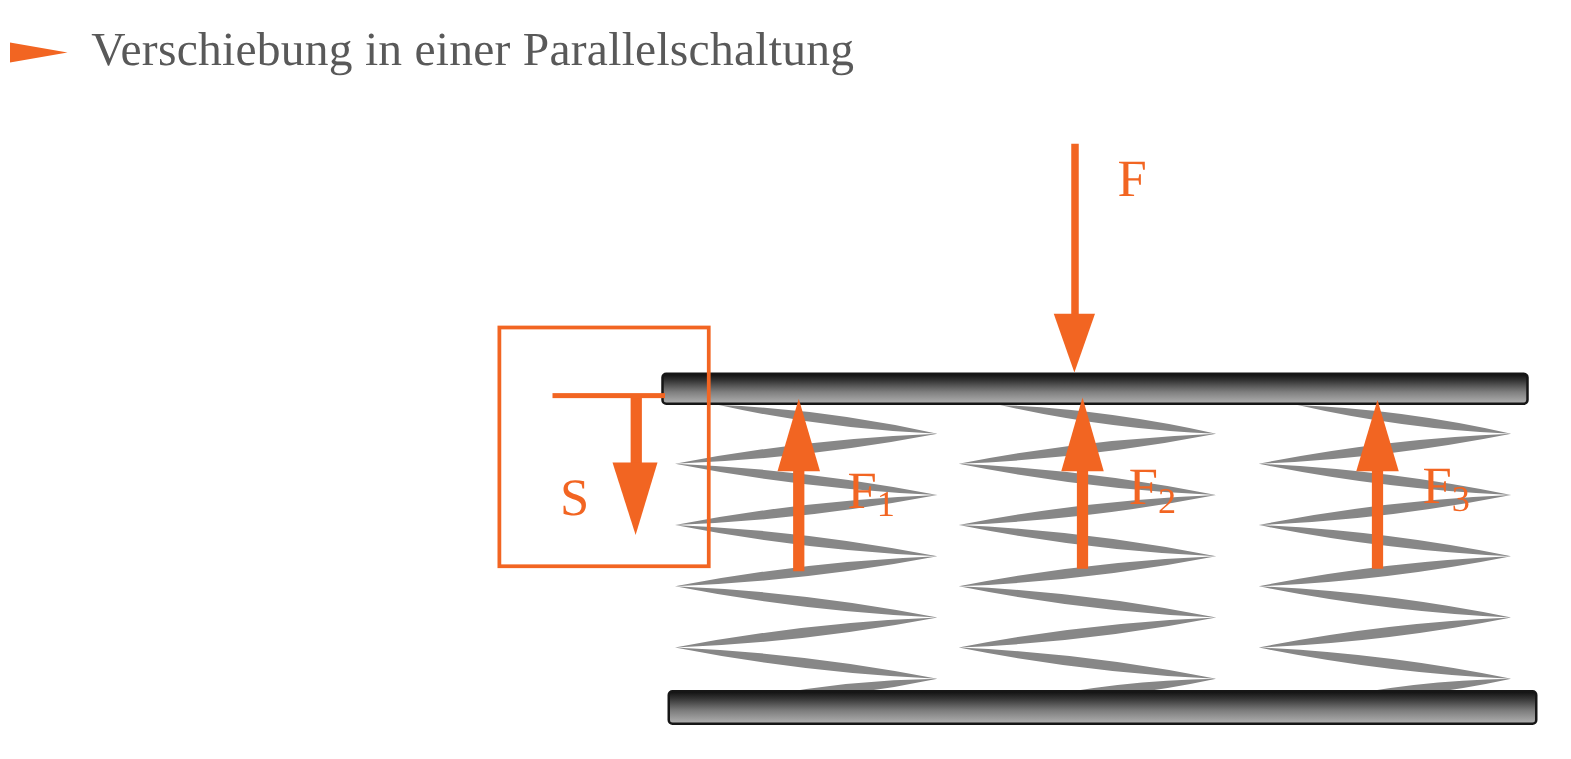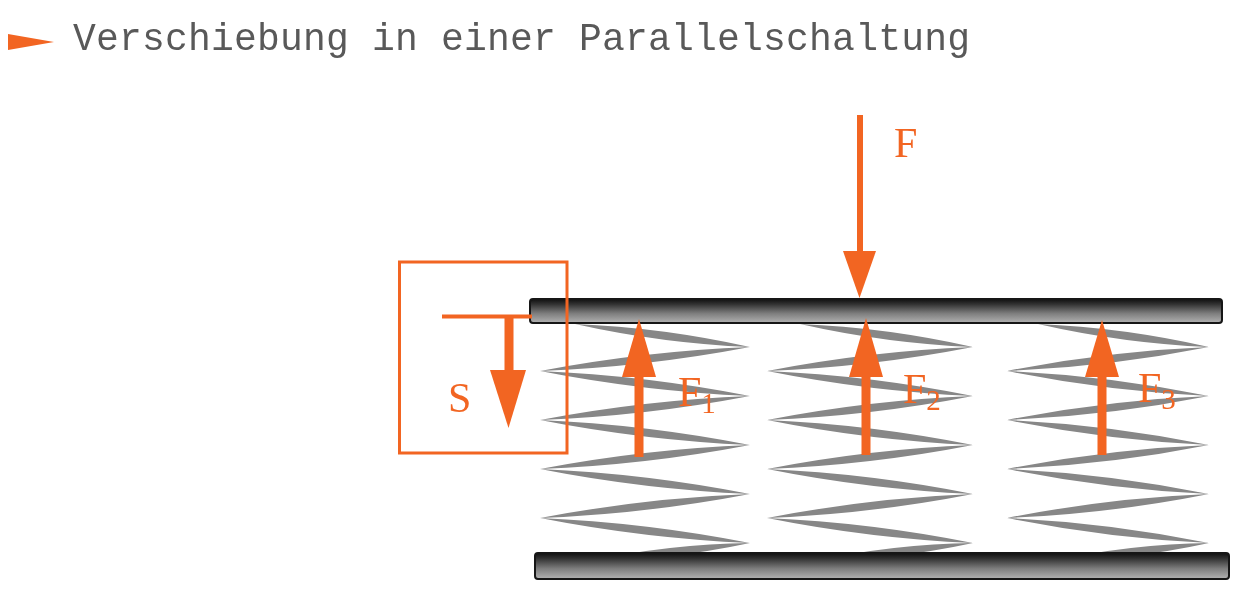--- a/index.html
+++ b/index.html
@@ -1,18 +1,18 @@
 <!DOCTYPE html>
 <html style="--accent-orange: #F26522; --spring-gray: #878787; --title-gray: #595959; --plate-dark: #141414; --plate-light: #b2b2b2;"><head>
 <meta charset="utf-8">
 <style>
   html,body{margin:0;padding:0;background:#fff;}
   #page{position:relative;width:1257px;height:607px;background:#fff;overflow:hidden;
         font-family:"Liberation Serif","DejaVu Serif",serif;}
-  .title-row{position:absolute;left:8px;top:18px;display:flex;align-items:center;gap:19px;font-family:Liberation Mono, monospace;}
+  .title-row{position:absolute;left:8px;top:18px;display:flex;align-items:center;gap:19px;}
   .bullet{width:0;height:0;border-left:46px solid var(--accent-orange);
           border-top:8px solid transparent;border-bottom:8px solid transparent;margin-top:4px;}
   .page-title{font-size:38px;color:var(--title-gray);letter-spacing:0.2px;white-space:nowrap;}
   #diagram{position:absolute;left:0;top:0;}
   .coil{fill:var(--spring-gray);}
   .orange-fill{fill:var(--accent-orange);}
   .orange-stroke{fill:none;stroke:var(--accent-orange);}
   .force-label{font-family:"Liberation Serif","DejaVu Serif",serif;font-size:42px;
                fill:var(--accent-orange);}
   .sub{font-size:29px;}

